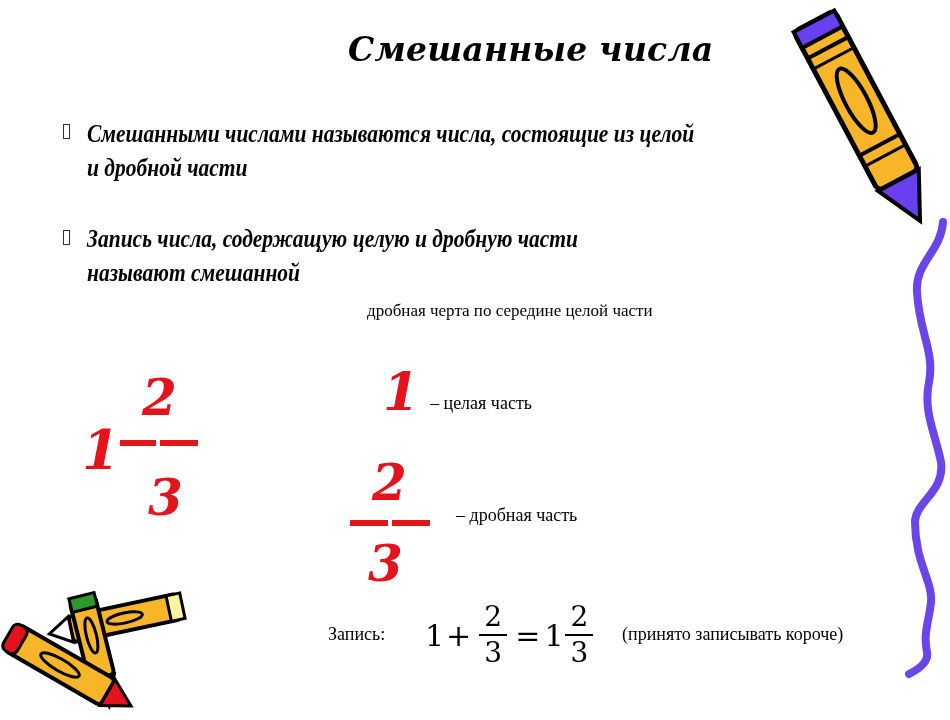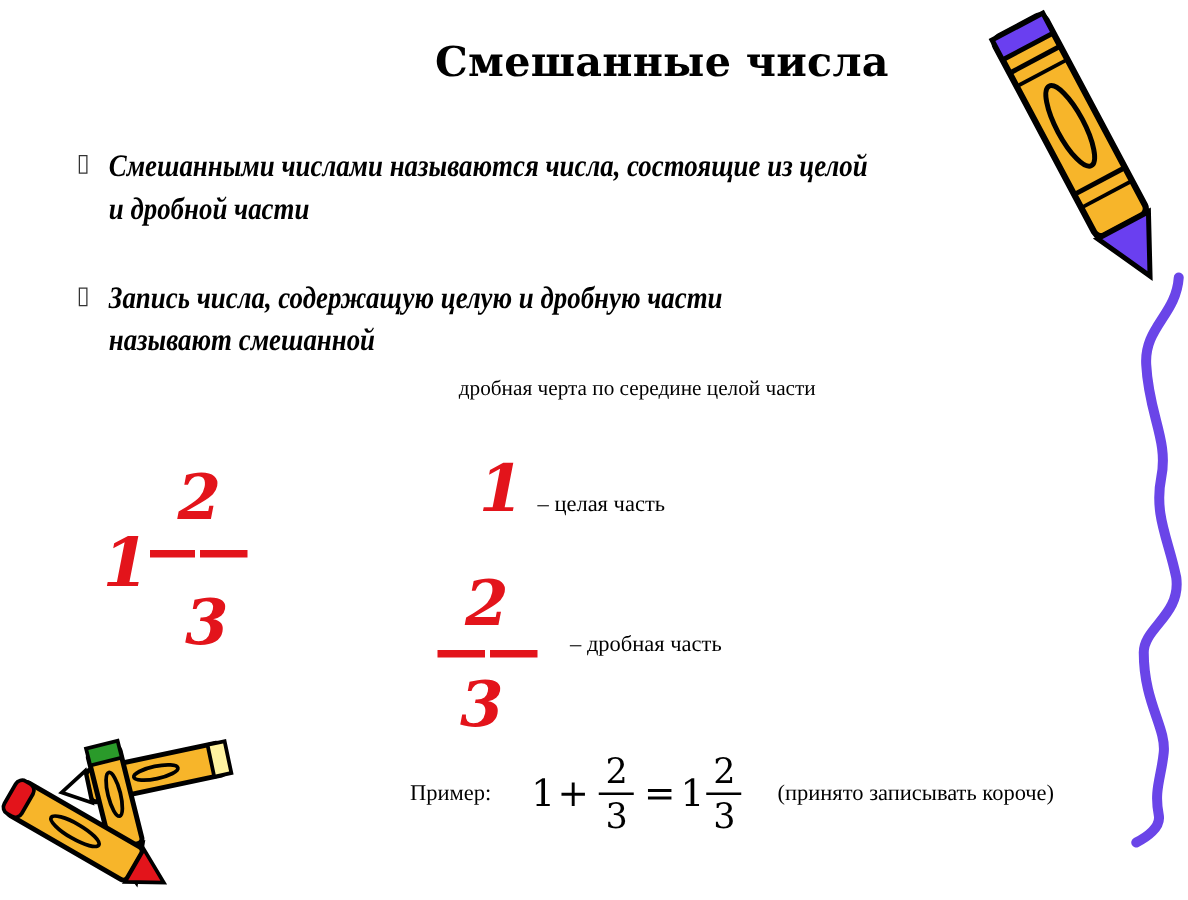--- a/index.html
+++ b/index.html
@@ -2,21 +2,21 @@
 <html><head>
   <meta charset="utf-8">
   <style>
     html, body { margin: 0; padding: 0; }
     body {
       width: 950px; height: 720px; background: #ffffff; position: relative; overflow: hidden;
       font-family: "Liberation Serif", serif; color: #000;
     }
     .abs { position: absolute; }
     .title {
-      left: 348px; top: 30px; font-size: 33px; font-weight: bold; 
+      left: 348px; top: 30px; font-size: 33px; font-weight: bold; font-style: italic;
       font-family: "DejaVu Serif", serif; letter-spacing: 0.2px; white-space: nowrap; text-align: right;
     }
     .bullet-box {
       width: 7px; height: 15px; border: 1px solid #333; box-sizing: border-box;
     }
     .bullet-text {
       font-size: 25px; font-weight: bold; font-style: italic; line-height: 34px;
       font-family: "Liberation Serif", serif; white-space: nowrap;
       transform: scaleX(0.86); transform-origin: left top;
     }
@@ -51,21 +51,21 @@
 
 <div class="abs red" style="left:383px; top:362px; font-size:52px; line-height:60px;">1</div>
 <div class="abs note" style="left:430px; top:369px;margin-top:24px;">– целая часть</div>
 
 <div class="abs red" style="left:372px; top:455px; font-size:50px; line-height:56px;">2</div>
 <div class="abs redbar" style="left:350px; top:520px; width:38px;"></div>
 <div class="abs redbar" style="left:392px; top:520px; width:38px;"></div>
 <div class="abs red" style="left:368px; top:536px; font-size:50px; line-height:56px;">3</div>
 <div class="abs note" style="left:456px; top:505px;">–  дробная часть</div>
 
-<div class="abs note" style="left:328px; top:624px;">Пример:</div>
+<div class="abs note" style="left:328px; top:624px;">Запись:</div>
 <div class="abs math" style="left:425px; top:598px; display:flex; align-items:center; height:74px;">
   <span style="font-size:30px;">1</span>
   <span style="font-size:30px; margin:0 8px 0 2px;">+</span>
   <span class="frac">
     <span>2</span>
     <span class="bar"></span>
     <span>3</span>
   </span>
   <span style="font-size:30px; margin:0 4px 0 8px;">=</span>
   <span style="font-size:30px;">1</span>

